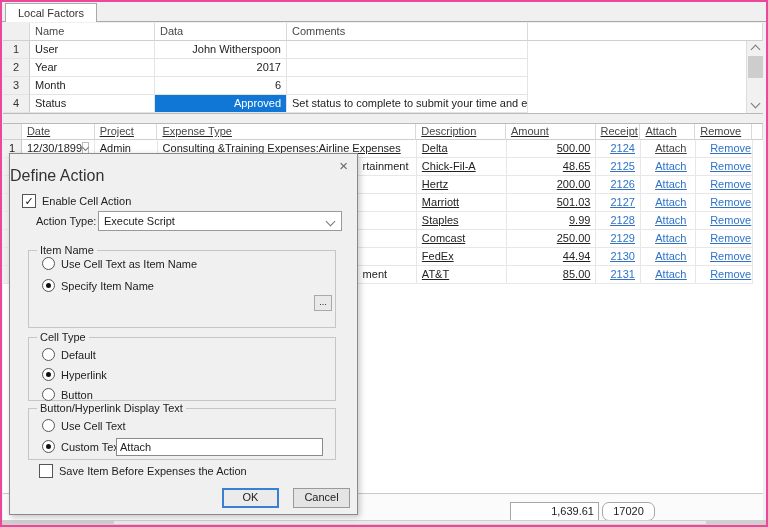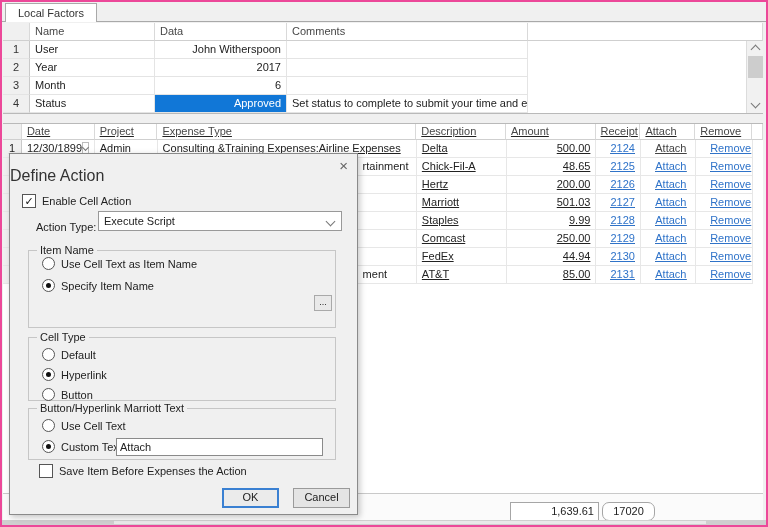--- a/index.html
+++ b/index.html
@@ -272,21 +272,21 @@
       <span class="lite"></span>
     </div>
 
   <div class="dialog">
     <div class="dlg-title">Define Action</div>
     <div class="dlg-close">×</div>
 
     <span class="cb" style="left:12px;top:40px;">✓</span>
     <span class="abs" style="left:32px;top:41px;">Enable Cell Action</span>
 
-    <span class="abs" style="left:26px;top:67px;">Action Type:</span>
+    <span class="abs" style="left:26px;top:61px;">Action Type:</span>
     <div class="combo">
       <span>Execute Script</span>
       <span class="chv"></span>
     </div>
 
     <div class="grp" style="top:96px;height:78px;">
       <span class="grp-title">Item Name</span>
     </div>
     <span class="radio" style="left:32px;top:103px;"></span>
     <span class="abs" style="left:51px;top:104px;">Use Cell Text as Item Name</span>
@@ -298,21 +298,21 @@
       <span class="grp-title">Cell Type</span>
     </div>
     <span class="radio" style="left:32px;top:194px;"></span>
     <span class="abs" style="left:51px;top:195px;">Default</span>
     <span class="radio sel" style="left:32px;top:214px;"></span>
     <span class="abs" style="left:51px;top:215px;">Hyperlink</span>
     <span class="radio" style="left:32px;top:234px;"></span>
     <span class="abs" style="left:51px;top:235px;">Button</span>
 
     <div class="grp" style="top:254px;height:52px;">
-      <span class="grp-title">Button/Hyperlink Marriott Text</span>
+      <span class="grp-title">Button/Hyperlink Display Text</span>
     </div>
     <span class="radio" style="left:32px;top:265px;"></span>
     <span class="abs" style="left:51px;top:266px;">Use Cell Text</span>
     <span class="radio sel" style="left:32px;top:286px;"></span>
     <span class="abs" style="left:51px;top:287px;">Custom Text</span>
     <div class="tbox" style="left:106px;top:284px;width:207px;">Attach</div>
 
     <span class="cb" style="left:29px;top:310px;"></span>
     <span class="abs" style="left:49px;top:311px;">Save Item Before Expenses the Action</span>
 

